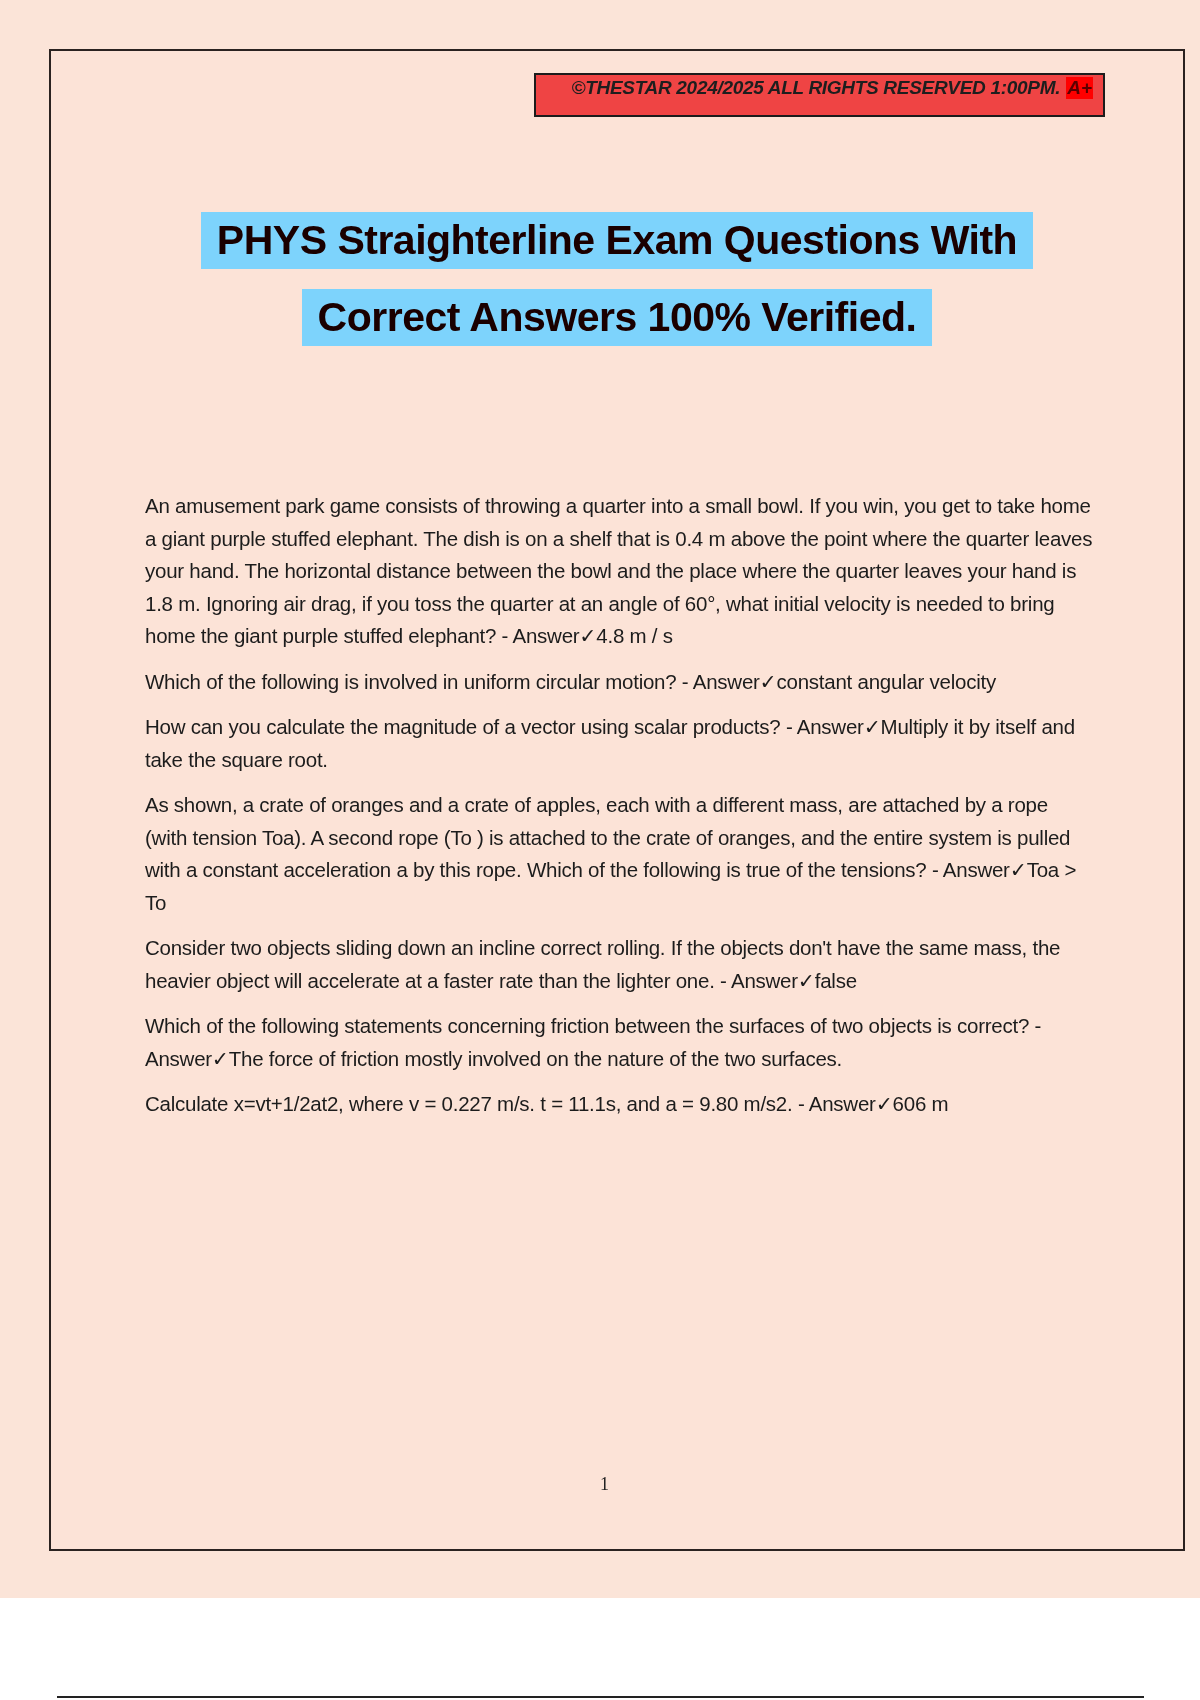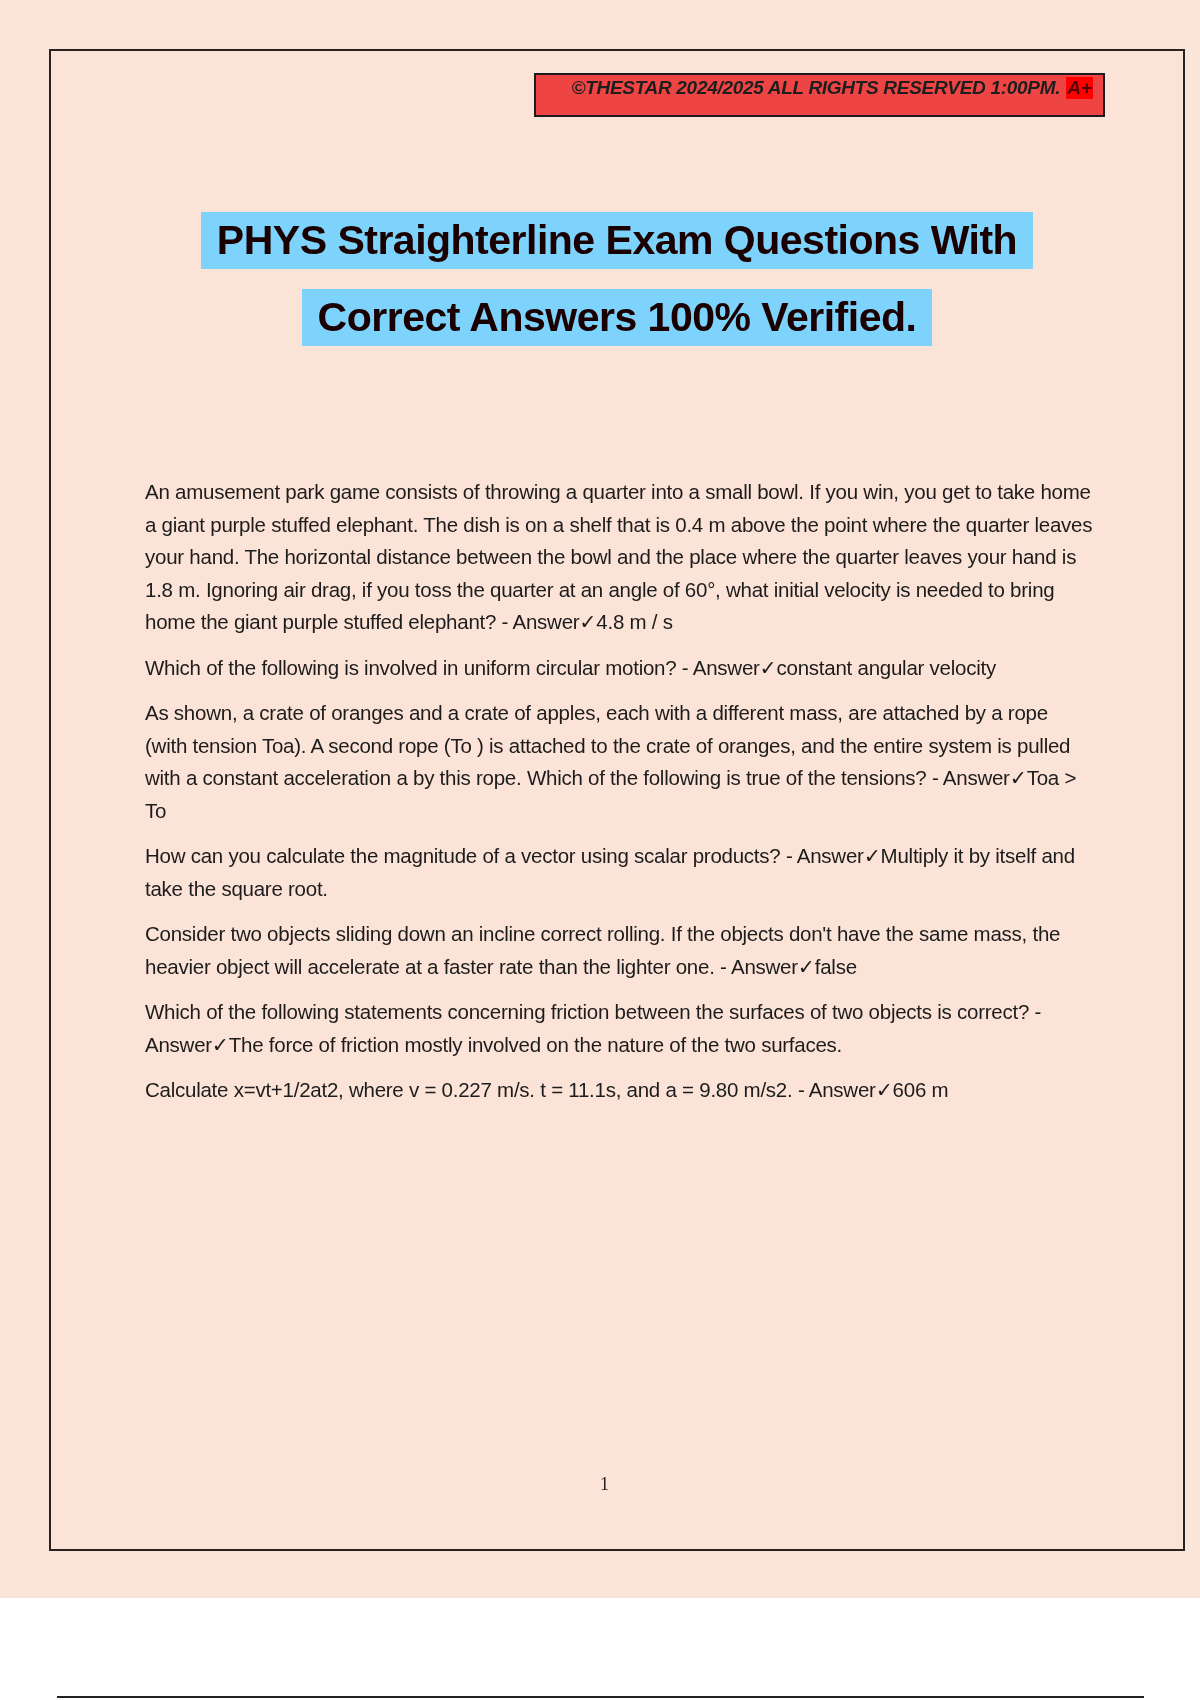--- a/index.html
+++ b/index.html
@@ -36,21 +36,21 @@
       position: absolute; left: 49px; top: 212px; width: 1136px;
       text-align: center;
     }
     .title-line {
       display: inline-block; background: #7dd3fc; color: #1a0000;
       font-weight: bold; font-size: 41px; line-height: 57px; padding: 0 16px;
       letter-spacing: -0.5px;
     }
     .title-line + br + .title-line { margin-top: 8px; }
     .qa-list {
-      position: absolute; left: 145px; top: 476px; width: 950px;
+      position: absolute; left: 145px; top: 490px; width: 950px;
       font-size: 20.5px; line-height: 32.5px; color: #1c1c1c; letter-spacing: -0.25px;
     }
     .qa-item { margin: 0 0 13px 0; }
     .page-number {
       position: absolute; left: 600px; top: 1474px; font-size: 18px;
       font-family: "Liberation Serif", serif; color: #222;
     }
     .footer-rule {
       position: absolute; left: 57px; top: 1696px; width: 1087px; height: 2px;
       background: #222;
@@ -68,22 +68,22 @@
 </div>
 
 <div class="title-wrap">
   <span class="title-line">PHYS Straighterline Exam Questions With</span><br>
   <span class="title-line" style="margin-top:20px">Correct Answers 100% Verified.</span>
 </div>
 
 <div class="qa-list">
   <p class="qa-item"><span>An amusement park game consists of throwing a quarter into a small bowl. If you win, you get to take home a giant purple stuffed elephant. The dish is on a shelf that is 0.4 m above the point where the quarter leaves your hand. The horizontal distance between the bowl and the place where the quarter leaves your hand is 1.8 m. Ignoring air drag, if you toss the quarter at an angle of 60°, what initial velocity is needed to bring home the giant purple stuffed elephant? - </span><span class="answer-marker">Answer✓</span><span>4.8 m / s</span></p>
   <p class="qa-item"><span>Which of the following is involved in uniform circular motion? - </span><span>Answer✓</span><span>constant angular velocity</span></p>
+  <p class="qa-item"><span>How can you calculate the magnitude of a vector using scalar products? - </span><span>Answer✓</span><span>Multiply it by itself and take the square root.</span></p>
   <p class="qa-item"><span>As shown, a crate of oranges and a crate of apples, each with a different mass, are attached by a rope (with tension Toa). A second rope (To ) is attached to the crate of oranges, and the entire system is pulled with a constant acceleration a by this rope. Which of the following is true of the tensions? - </span><span>Answer✓</span><span>Toa &gt; To</span></p>
-  <p class="qa-item"><span>How can you calculate the magnitude of a vector using scalar products? - </span><span>Answer✓</span><span>Multiply it by itself and take the square root.</span></p>
   <p class="qa-item"><span>Consider two objects sliding down an incline correct rolling. If the objects don't have the same mass, the heavier object will accelerate at a faster rate than the lighter one. - </span><span>Answer✓</span><span>false</span></p>
   <p class="qa-item"><span>Which of the following statements concerning friction between the surfaces of two objects is correct? - </span><span>Answer✓</span><span>The force of friction mostly involved on the nature of the two surfaces.</span></p>
   <p class="qa-item"><span>Calculate x=vt+1/2at2, where v = 0.227 m/s. t = 11.1s, and a = 9.80 m/s2. - </span><span>Answer✓</span><span>606 m</span></p>
 </div>
 
 <div class="page-number">1</div>
 
 <div class="footer-rule"></div>
 
 </body></html>

